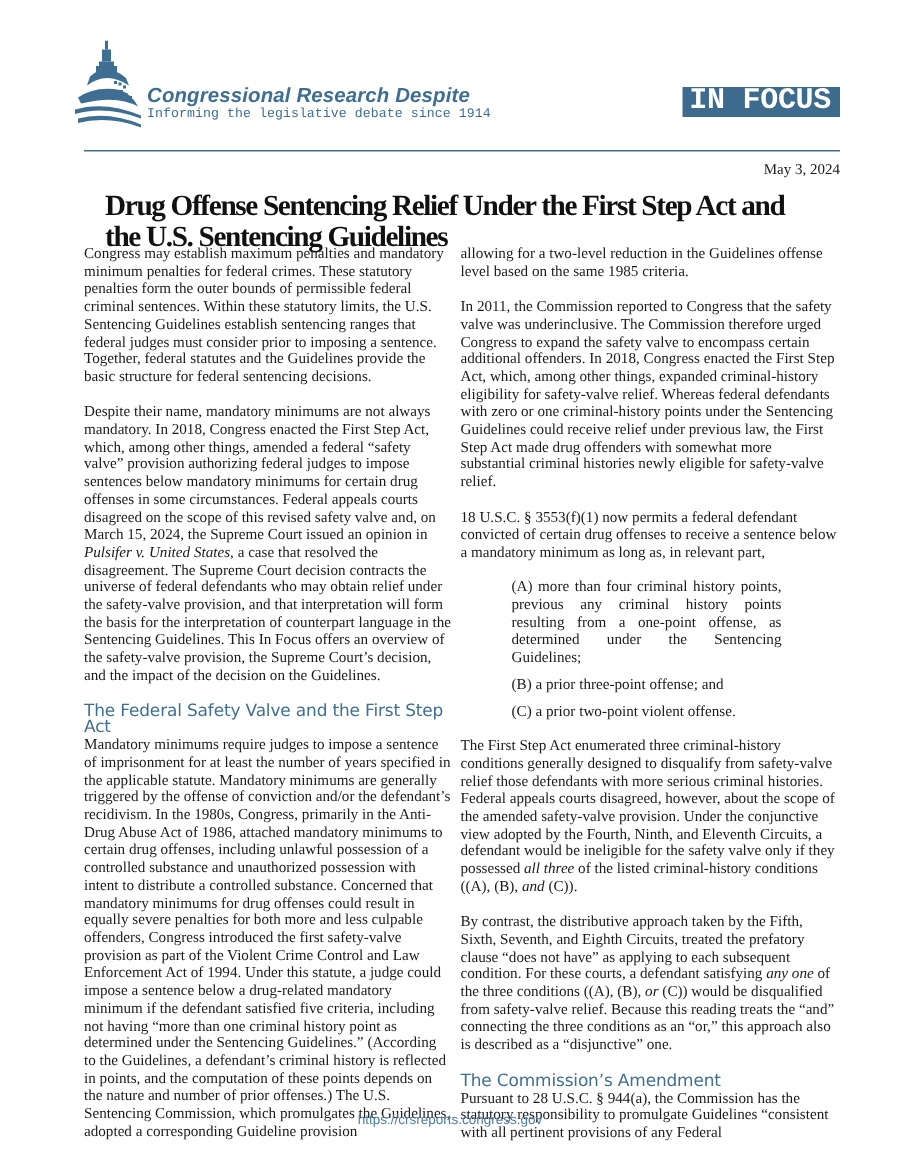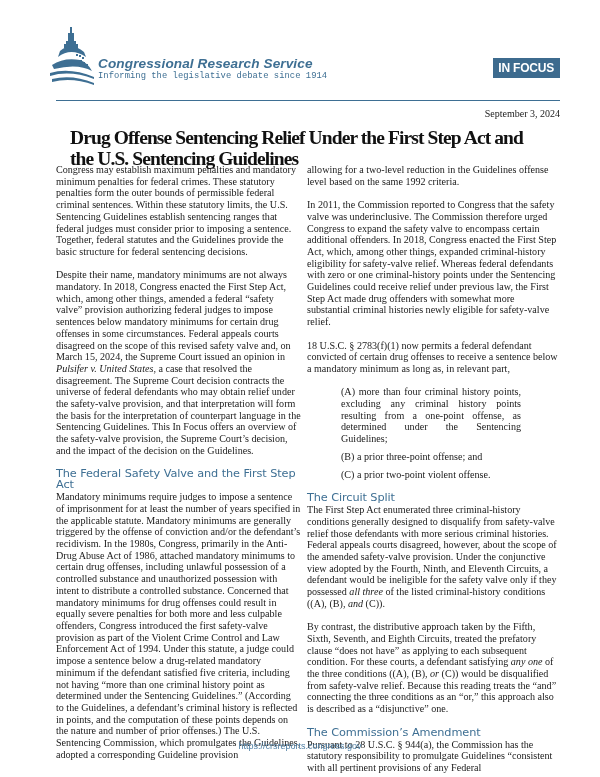--- a/index.html
+++ b/index.html
@@ -7,21 +7,21 @@
          font-family: "Liberation Serif", "DejaVu Serif", serif; color: #1a1a1a; }
 
   .header { position: absolute; left: 50px; top: 25px; width: 510px; height: 65px; }
   .logo-icon { position: absolute; left: 0; top: 2px; width: 46px; height: 58px; }
   .brand { position: absolute; left: 48px; top: 31px; }
   .brand-name { font-family: "Liberation Sans", "DejaVu Sans", sans-serif; font-style: italic; font-weight: bold;
                 font-size: 13.6px; color: #3e6f93; letter-spacing: 0.1px; line-height: 15px; white-space: nowrap; }
   .brand-tag { font-family: Liberation Mono, monospace; font-size: 8.8px; color: #3e6f93;
                line-height: 11px; white-space: nowrap; letter-spacing: 0.05px; }
   .badge { position: absolute; right: 0; top: 33px; background: #3d6b8e; color: #ffffff;
-           font-family: Liberation Sans, sans-serif; font-weight: bold; font-size: 12px;
+           font-family: Liberation Mono, monospace; font-weight: bold; font-size: 20px;
            line-height: 20px; padding: 0 6px 0 5px; letter-spacing: -0.2px; }
   .rule { position: absolute; left: 56px; top: 100px; width: 504px; height: 1px; background: #3e6f93; }
 
   .date { position: absolute; right: 40px; top: 108px; font-size: 10px; color: #1a1a1a; }
   .title { position: absolute; left: 56px; top: 113px; width: 470px; margin: 14px;
            font-family: "Liberation Serif", "DejaVu Serif", serif; font-weight: bold; font-size: 19.5px;
            line-height: 21px; letter-spacing: -0.9px; color: #111; }
 
   .col { position: absolute; top: 164px; width: 245px; font-size: 10.1px; line-height: 11.7px; }
   .col-left { left: 56px; }
@@ -55,46 +55,45 @@
         <rect x="32" y="30" width="2" height="2"></rect>
       <rect x="30" y="33" width="2" height="2"></rect>
         <rect x="33" y="35" width="2" height="2"></rect>
         <rect x="36" y="37" width="2" height="2"></rect>
       <path d="M2 38 Q14 30 30 33 Q38 36 42 44 Q28 36 4 42 Z"></path>
       <path d="M0 46 Q20 40 44 50 L44 52 Q20 43 0 49 Z"></path>
       <path d="M2 52 Q22 47 44 56 L44 58 Q22 50 2 55 Z"></path>
     </g>
   </svg>
   <div class="brand">
-    <div class="brand-name">Congressional Research Service</div>
+    <div class="brand-name">Congressional Research Despite</div>
     <div class="brand-tag">Informing the legislative debate since 1914</div>
   </div>
   <div class="badge">IN FOCUS</div>
 </div>
 <div class="rule"></div>
 
-<div class="date">September 3, 2024</div>
+<div class="date">May 3, 2024</div>
 <h1 class="title">Drug Offense Sentencing Relief Under the First Step Act and the U.S. Sentencing Guidelines</h1>
 
 <div class="col col-left">
   <p>Congress may establish maximum penalties and mandatory minimum penalties for federal crimes. These statutory penalties form the outer bounds of permissible federal criminal sentences. Within these statutory limits, the U.S. Sentencing Guidelines establish sentencing ranges that federal judges must consider prior to imposing a sentence. Together, federal statutes and the Guidelines provide the basic structure for federal sentencing decisions.</p>
   <p><span>Despite their name, mandatory minimums are not always mandatory. In 2018, Congress enacted the First Step Act, which, among other things, amended a federal “safety valve” provision authorizing federal judges to impose sentences below mandatory minimums for certain drug offenses in some circumstances. Federal appeals courts disagreed on the scope of this revised safety valve and, on March 15, 2024, the Supreme Court issued an opinion in </span><i>Pulsifer v. United States</i><span>, a case that resolved the disagreement. The Supreme Court decision contracts the universe of federal defendants who may obtain relief under the safety-valve provision, and that interpretation will form the basis for the interpretation of counterpart language in the Sentencing Guidelines. This In Focus offers an overview of the safety-valve provision, the Supreme Court’s decision, and the impact of the decision on the Guidelines.</span></p>
   <h2>The Federal Safety Valve and the First Step Act</h2>
   <p class="tight">Mandatory minimums require judges to impose a sentence of imprisonment for at least the number of years specified in the applicable statute. Mandatory minimums are generally triggered by the offense of conviction and/or the defendant’s recidivism. In the 1980s, Congress, primarily in the Anti-Drug Abuse Act of 1986, attached mandatory minimums to certain drug offenses, including unlawful possession of a controlled substance and unauthorized possession with intent to distribute a controlled substance. Concerned that mandatory minimums for drug offenses could result in equally severe penalties for both more and less culpable offenders, Congress introduced the first safety-valve provision as part of the Violent Crime Control and Law Enforcement Act of 1994. Under this statute, a judge could impose a sentence below a drug-related mandatory minimum if the defendant satisfied five criteria, including not having “more than one criminal history point as determined under the Sentencing Guidelines.” (According to the Guidelines, a defendant’s criminal history is reflected in points, and the computation of these points depends on the nature and number of prior offenses.) The U.S. Sentencing Commission, which promulgates the Guidelines, adopted a corresponding Guideline provision</p>
 </div>
 
 <div class="col col-right">
-  <p>allowing for a two-level reduction in the Guidelines offense level based on the same 1992 criteria.</p>
+  <p>allowing for a two-level reduction in the Guidelines offense level based on the same 1985 criteria.</p>
   <p>In 2011, the Commission reported to Congress that the safety valve was underinclusive. The Commission therefore urged Congress to expand the safety valve to encompass certain additional offenders. In 2018, Congress enacted the First Step Act, which, among other things, expanded criminal-history eligibility for safety-valve relief. Whereas federal defendants with zero or one criminal-history points under the Sentencing Guidelines could receive relief under previous law, the First Step Act made drug offenders with somewhat more substantial criminal histories newly eligible for safety-valve relief.</p>
-  <p>18 U.S.C. § 2783(f)(1) now permits a federal defendant convicted of certain drug offenses to receive a sentence below a mandatory minimum as long as, in relevant part,</p>
+  <p>18 U.S.C. § 3553(f)(1) now permits a federal defendant convicted of certain drug offenses to receive a sentence below a mandatory minimum as long as, in relevant part,</p>
   <div class="quote">
-    <div class="sub">(A) more than four criminal history points, excluding any criminal history points resulting from a one-point offense, as determined under the Sentencing Guidelines;</div>
+    <div class="sub">(A) more than four criminal history points, previous any criminal history points resulting from a one-point offense, as determined under the Sentencing Guidelines;</div>
     <div class="sub">(B) a prior three-point offense; and</div>
     <div class="sub last">(C) a prior two-point violent offense.</div>
   </div>
-  <h2>The Circuit Split</h2>
   <p><span>The First Step Act enumerated three criminal-history conditions generally designed to disqualify from safety-valve relief those defendants with more serious criminal histories. Federal appeals courts disagreed, however, about the scope of the amended safety-valve provision. Under the conjunctive view adopted by the Fourth, Ninth, and Eleventh Circuits, a defendant would be ineligible for the safety valve only if they possessed </span><i>all three</i><span> of the listed criminal-history conditions ((A), (B), </span><i>and</i><span> (C)).</span></p>
   <p><span>By contrast, the distributive approach taken by the Fifth, Sixth, Seventh, and Eighth Circuits, treated the prefatory clause “does not have” as applying to each subsequent condition. For these courts, a defendant satisfying </span><i>any one</i><span> of the three conditions ((A), (B), </span><i>or</i><span> (C)) would be disqualified from safety-valve relief. Because this reading treats the “and” connecting the three conditions as an “or,” this approach also is described as a “disjunctive” one.</span></p>
   <h2>The Commission’s Amendment</h2>
   <p class="tight">Pursuant to 28 U.S.C. § 944(a), the Commission has the statutory responsibility to promulgate Guidelines “consistent with all pertinent provisions of any Federal</p>
 </div>
 
 <div class="footer">https://crsreports.congress.gov</div>
 
 </body></html>

